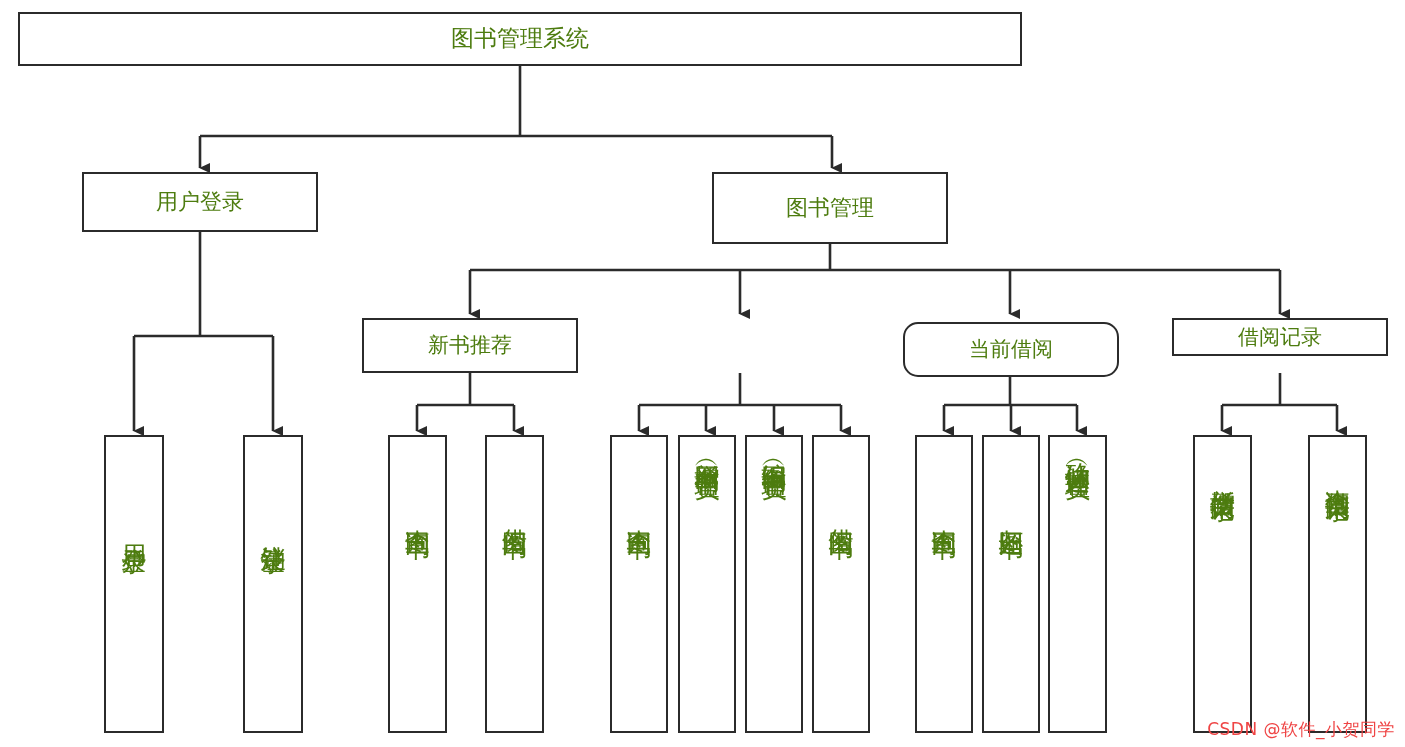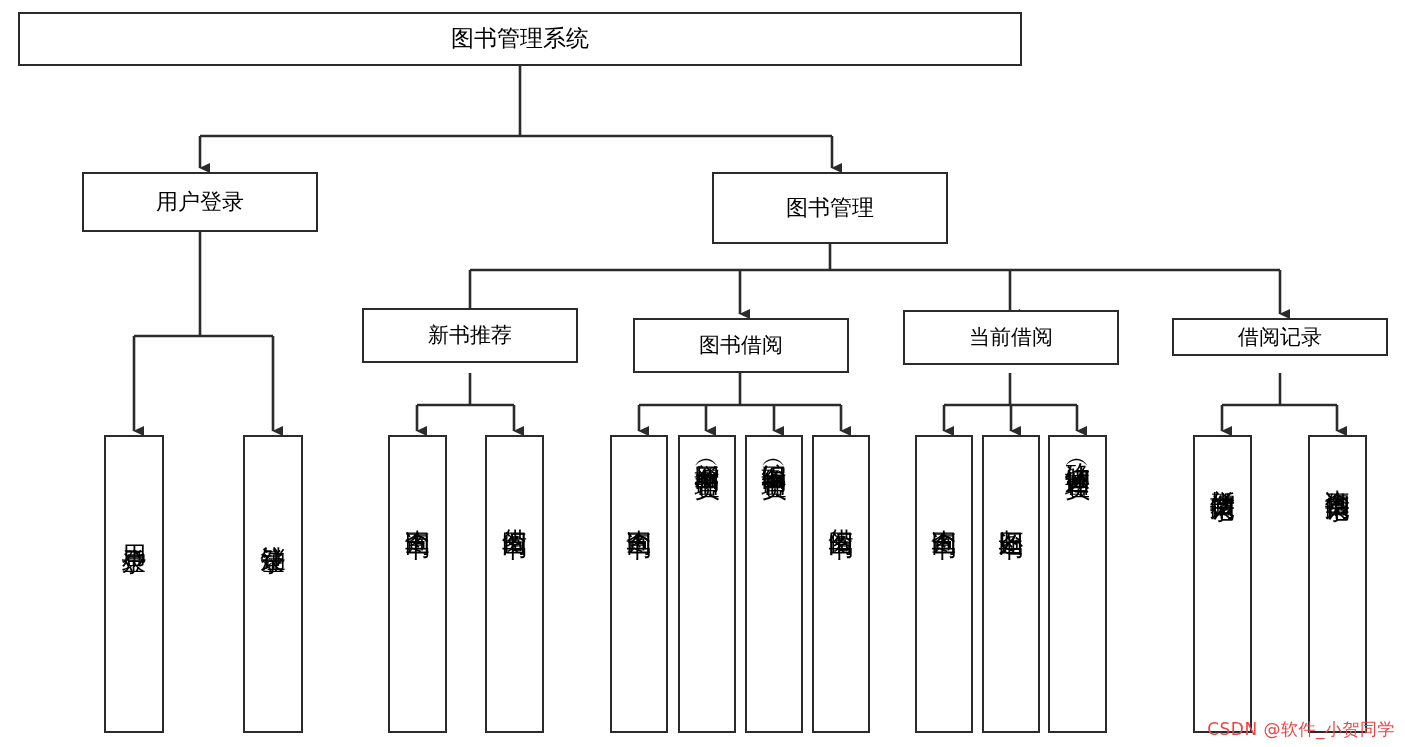--- a/index.html
+++ b/index.html
@@ -15,21 +15,21 @@
   svg.wires{position:absolute;left:0;top:0;width:1405px;height:747px;pointer-events:none;}
 
   .node{
     position:absolute;
     box-sizing:border-box;
     background:#ffffff;
     border:2px solid #2b2b2b;
     display:flex;
     align-items:center;
     justify-content:center;
-    color:#000000;
+    color:#4d7c0f;
   }
   .node .lbl{
     display:block;
     text-align:center;
     line-height:1.18;
     white-space:nowrap;
   }
 
   
   .node.root{font-size:23px;}
@@ -126,27 +126,24 @@
     <span class="lbl">图书管理系统</span>
   </div>
 
   <div class="node h1" style="left:82px;top:172px;width:236px;height:60px;">
     <span class="lbl">用户登录</span>
   </div>
   <div class="node h1" style="left:712px;top:172px;width:236px;height:72px;">
     <span class="lbl">图书管理</span>
   </div>
 
-  <div class="node h2" style="left:362px;top:308px;width:216px;height:55px;">
+  <div class="node h2" style="left:362px;top:318px;width:216px;height:55px;">
     <span class="lbl">新书推荐</span>
   </div>
-  <div class="node h2" style="left:633px;top:318px;width:216px;height:55px;">
-    <span class="lbl">图书借阅</span>
-  </div>
-  <div class="node h2" style="left:903px;top:310px;width:216px;height:55px;">
+  <div class="node h2" style="left:903px;top:322px;width:216px;height:55px;border-radius:15px;">
     <span class="lbl">当前借阅</span>
   </div>
   <div class="node h2" style="left:1172px;top:318px;width:216px;height:38px;">
     <span class="lbl">借阅记录</span>
   </div>
 
   <div class="node leaf mid" style="left:104px;top:435px;width:60px;height:298px;padding-top:88px;">
     <span class="lbl">用户登录</span>
   </div>
   <div class="node leaf mid" style="left:243px;top:435px;width:60px;height:298px;padding-top:88px;">

